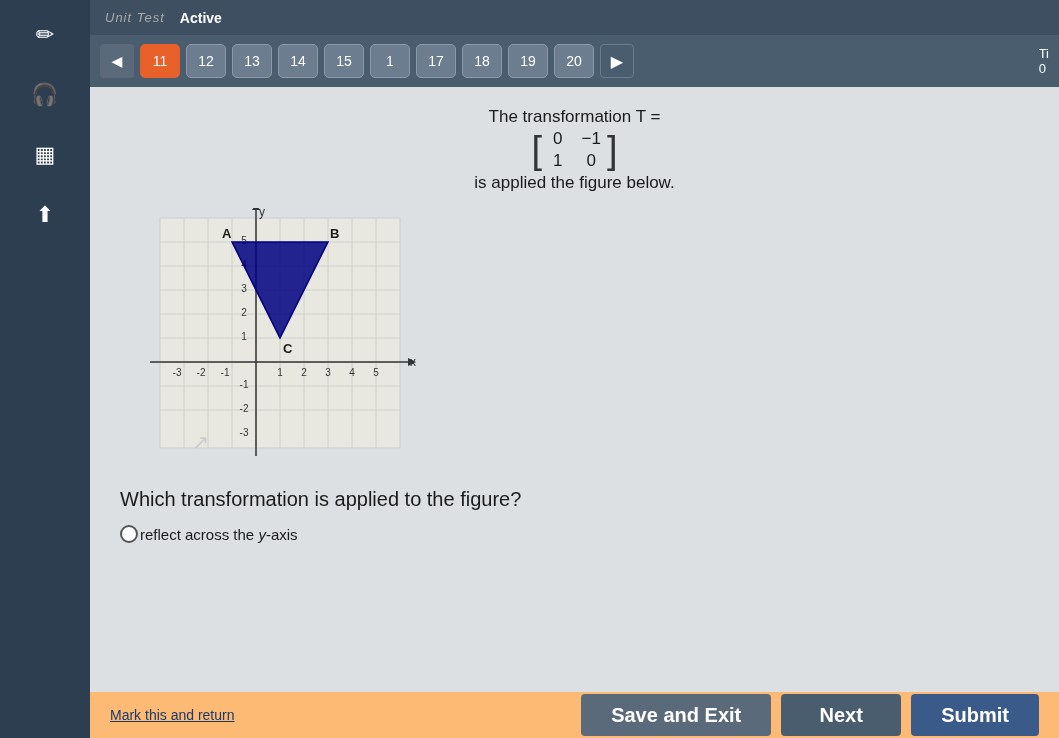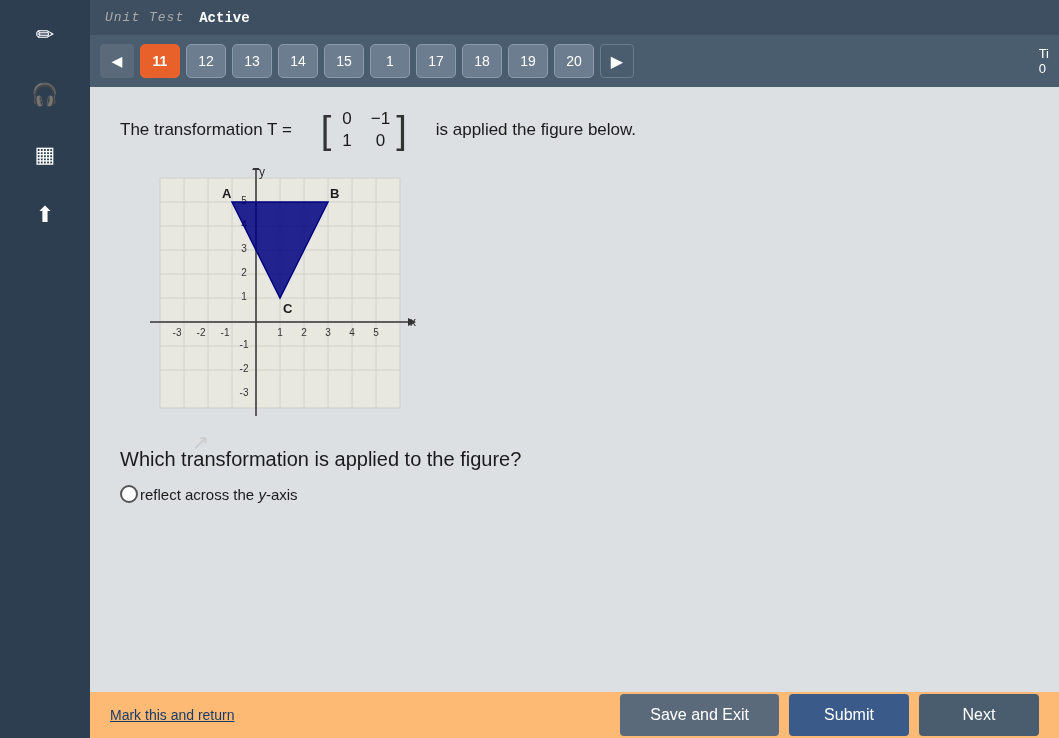--- a/index.html
+++ b/index.html
@@ -51,21 +51,20 @@
     }
 
     
     .header {
       background: #3d4f60;
       height: 35px;
       display: flex;
       align-items: center;
       padding: 0 15px;
       gap: 10px;
-      font-family: Liberation Mono, monospace;
     }
     .header-title {
       color: #aaa;
       font-size: 13px;
       font-style: italic;
       letter-spacing: 1px;
     }
     .header-active {
       color: white;
       font-size: 14px;
@@ -103,21 +102,21 @@
       align-items: center;
       justify-content: center;
       color: white;
       font-size: 14px;
       cursor: pointer;
       border: 1px solid #8a9aaa;
     }
     .nav-btn.active-btn {
       background: #e8612a;
       border-color: #e8612a;
-      font-weight: bold;
+      font-weight: normal;
     }
     .nav-end-arrow {
       width: 34px;
       height: 34px;
       background: #4a5d6e;
       border-radius: 4px;
       display: flex;
       align-items: center;
       justify-content: center;
       color: white;
@@ -139,22 +138,23 @@
       overflow-y: auto;
     }
 
     
     .question-text {
       font-size: 17px;
       color: #1a1a1a;
       margin-bottom: 15px;
       display: flex;
       align-items: center;
-      gap: 24px;
+      gap: 0;
       flex-wrap: wrap;
+      flex-direction: column;
     }
     .matrix {
       display: inline-flex;
       align-items: center;
       font-size: 17px;
       position: relative;
       margin: 0 5px;
     }
     .matrix-bracket {
       font-size: 38px;
@@ -227,22 +227,22 @@
       color: #1a3a6a;
       font-size: 14px;
       text-decoration: underline;
       cursor: pointer;
     }
     .footer-spacer { flex: 1; }
     .footer-btn {
       height: 42px;
       padding: 0 30px;
       border-radius: 4px;
-      font-size: 16px;
-      font-weight: normal;
+      font-size: 20px;
+      font-weight: bold;
       cursor: pointer;
       border: none;
       display: flex;
       align-items: center;
       justify-content: center;
       min-width: 120px;
     }
     .btn-save-exit {
       background: #5a6a7a;
       color: white;
@@ -383,19 +383,19 @@
       </div>
 
     </div>
 
   </div>
 
   <div class="footer">
     <span class="mark-return">Mark this and return</span>
     <div class="footer-spacer"></div>
     <button class="footer-btn btn-save-exit">Save and Exit</button>
+    <button class="footer-btn btn-next">Next</button>
     <button class="footer-btn btn-submit">Submit</button>
-    <button class="footer-btn btn-next">Next</button>
   </div>
 
 </div>
 
 <div class="cursor-indicator">↗</div>
 
 </body></html>

